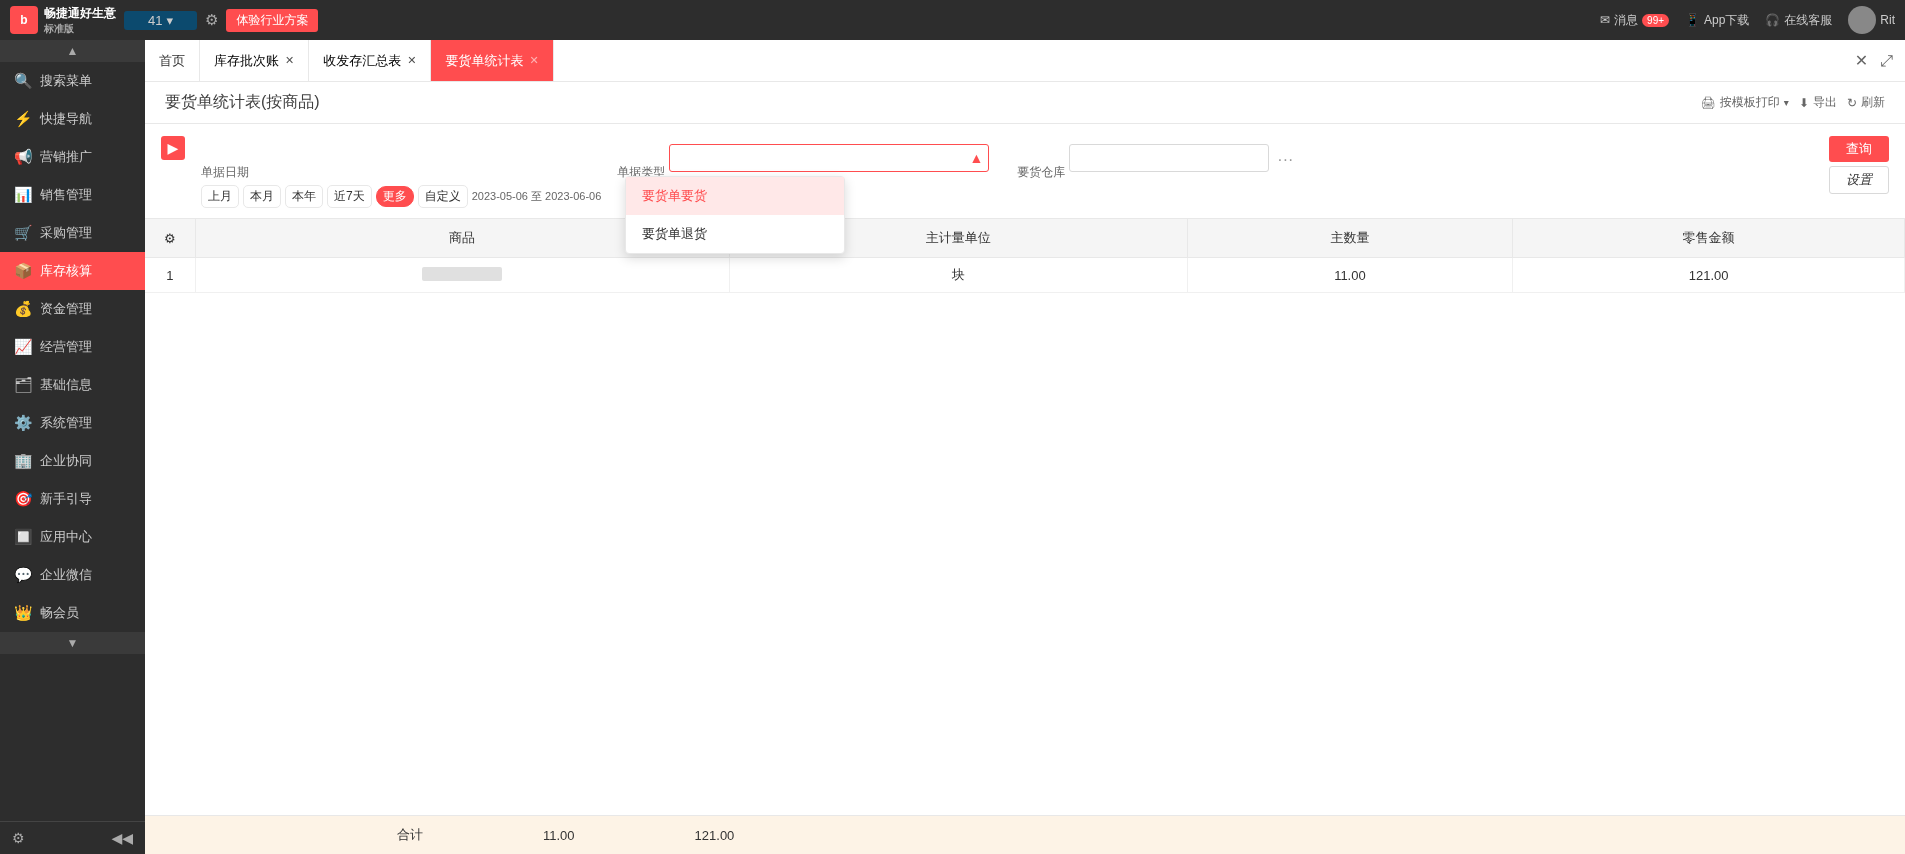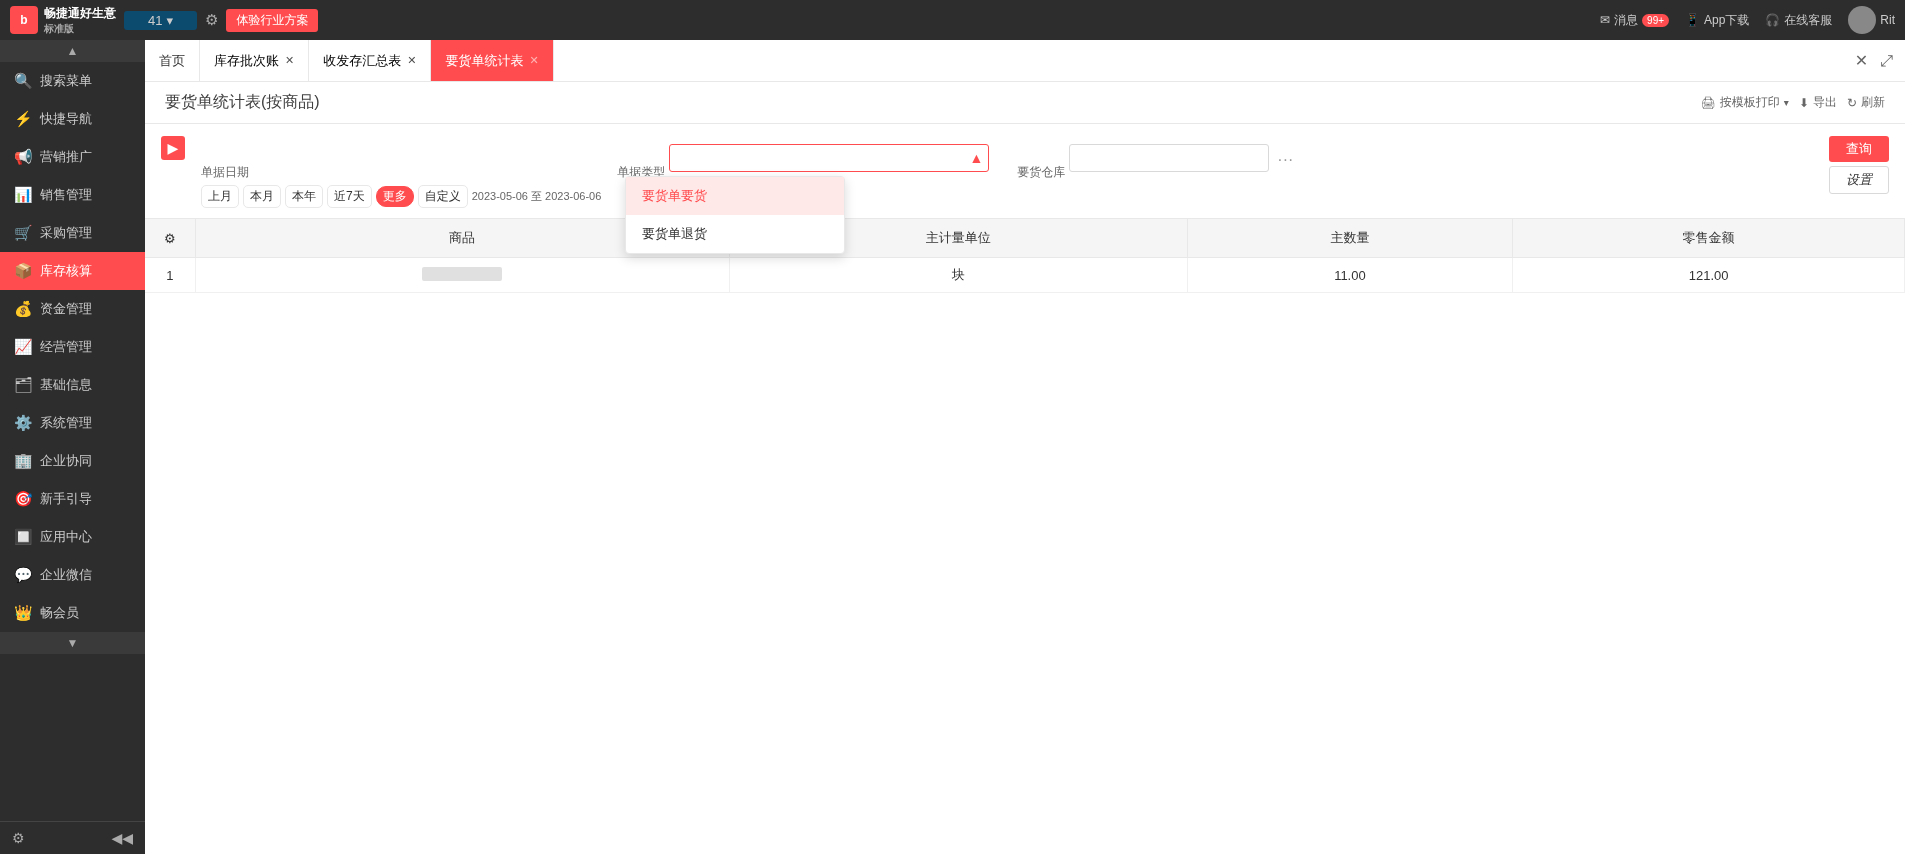--- a/index.html
+++ b/index.html
@@ -491,16 +491,21 @@
                 <span class="product-name-placeholder"></span>
               </td>
               <td>块</td>
               <td>11.00</td>
               <td>121.00</td>
             </tr>
           </tbody>
         </table>
       </div>
 
+      <div class="table-footer">
+        <span class="footer-label">合计</span>
+        <span class="footer-val">11.00</span>
+        <span class="footer-val">121.00</span>
+      </div>
 
     </div>
   </div>
 </div>
 
 </body></html>

